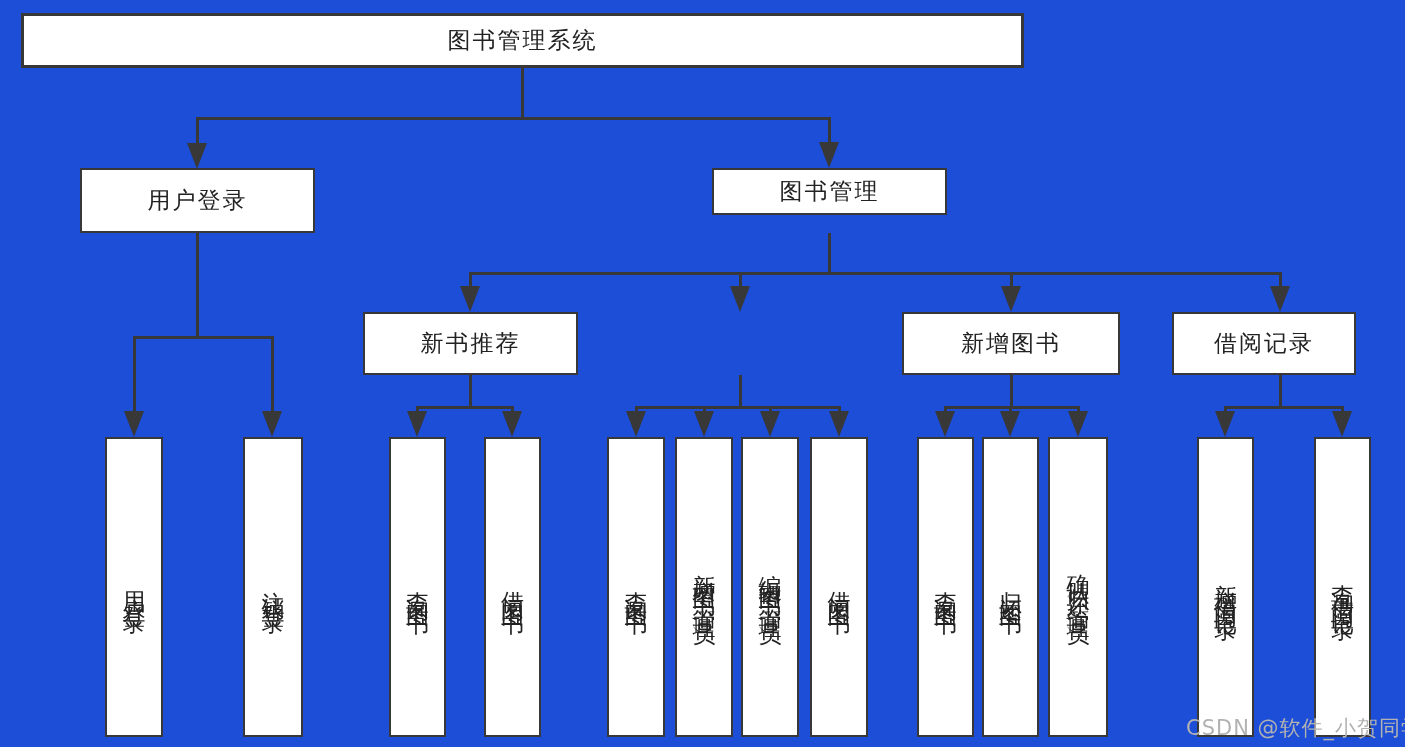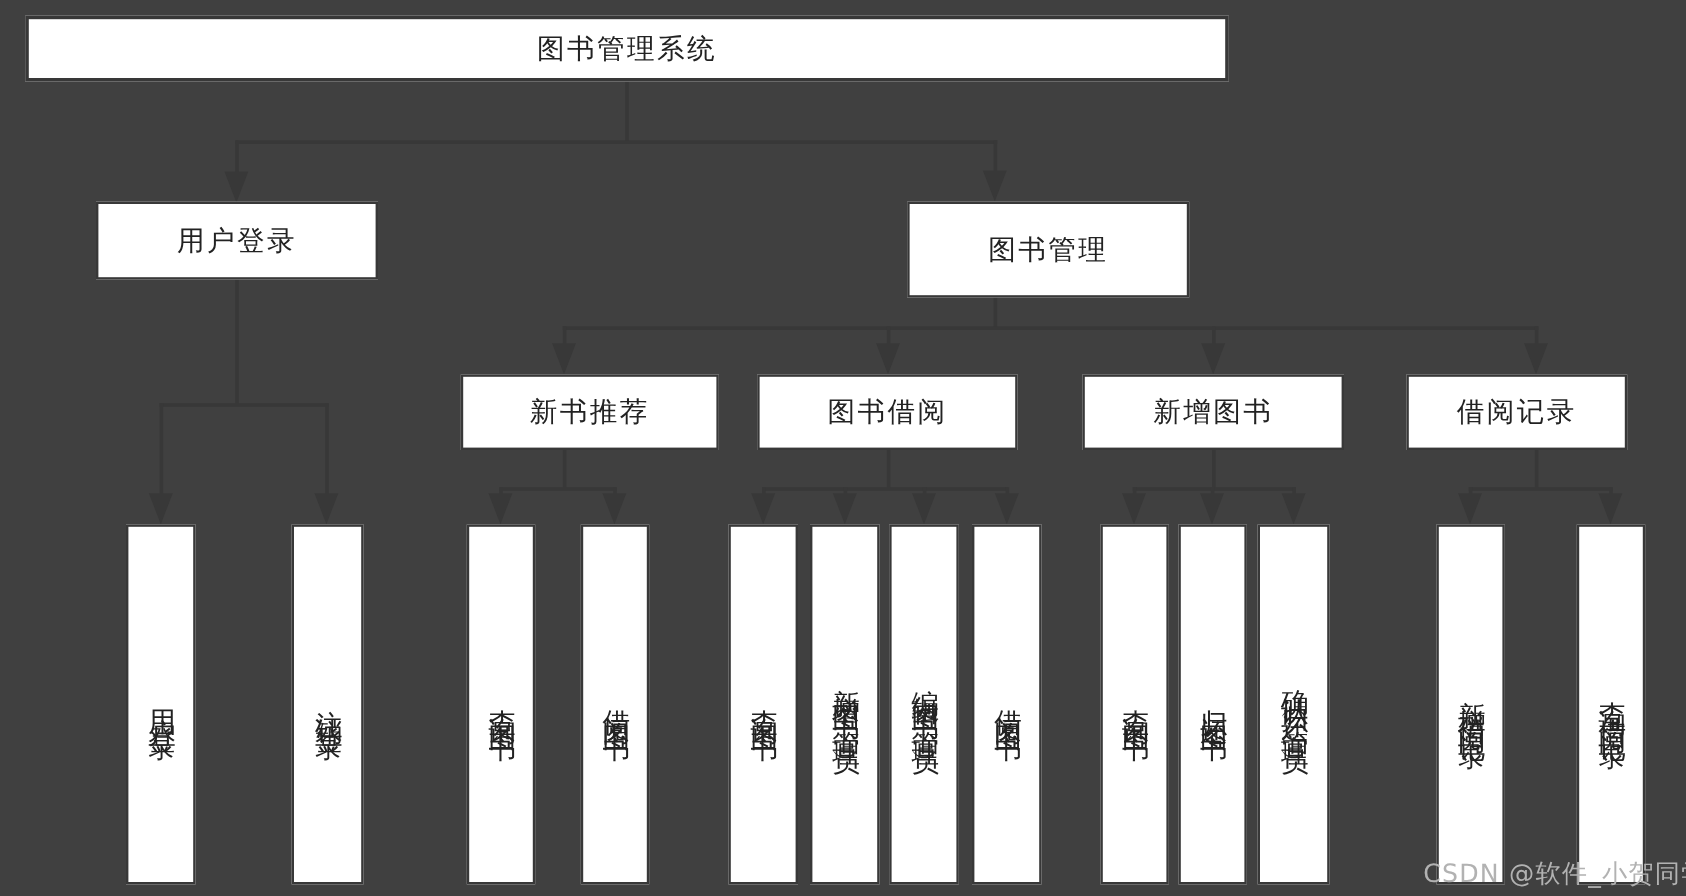--- a/index.html
+++ b/index.html
@@ -1,17 +1,17 @@
 <!DOCTYPE html>
 <html><head>
 <meta charset="utf-8">
 <style>
   html,body{margin:0;padding:0;background:#ffffff;}
   .stage{
-    position:relative;width:1405px;height:747px;background:#404040;
+    position:relative;width:1405px;height:747px;background:#1d4ed8;
     font-family:"DejaVu Sans",sans-serif;color:#222222;overflow:hidden;
   }
   .box{
     position:absolute;background:#ffffff;border:2px solid #383838;
     display:flex;align-items:center;justify-content:center;
     box-sizing:border-box;font-size:23px;letter-spacing:2px;color:#222222;
   }
   .box.root{border-width:3px;}
   .vbox{padding:4px 0;}
   .vtext{
@@ -90,24 +90,23 @@
   <div class="vline" style="left:1279px;top:375px;height:33px;"></div>
   <div class="hline" style="left:1224px;top:406px;width:120px;"></div>
   <div class="vline" style="left:1224px;top:406px;height:9px;"></div>
   <div class="vline" style="left:1341px;top:406px;height:9px;"></div>
   <div class="arr" style="left:1215px;top:411px;"></div>
   <div class="arr" style="left:1332px;top:411px;"></div>
 
   <div class="box root" style="left:21px;top:13px;width:1003px;height:55px;">图书管理系统</div>
 
   <div class="box" style="left:80px;top:168px;width:235px;height:65px;">用户登录</div>
-  <div class="box" style="left:712px;top:168px;width:235px;height:80px;margin-left:44px;">图书管理</div>
+  <div class="box" style="left:712px;top:168px;width:235px;height:47px;">图书管理</div>
 
-  <div class="box" style="left:384px;top:312px;width:215px;height:63px;">新书推荐</div>
-  <div class="box" style="left:631px;top:312px;width:217px;height:63px;">图书借阅</div>
+  <div class="box" style="left:363px;top:312px;width:215px;height:63px;">新书推荐</div>
   <div class="box" style="left:902px;top:312px;width:218px;height:63px;">新增图书</div>
   <div class="box" style="left:1172px;top:312px;width:184px;height:63px;">借阅记录</div>
 
   <div class="box vbox" style="left:105px;top:437px;width:58px;height:300px;">
     <span class="vtext">用户登录</span>
   </div>
   <div class="box vbox" style="left:243px;top:437px;width:60px;height:300px;">
     <span class="vtext">注销登录</span>
   </div>
 

